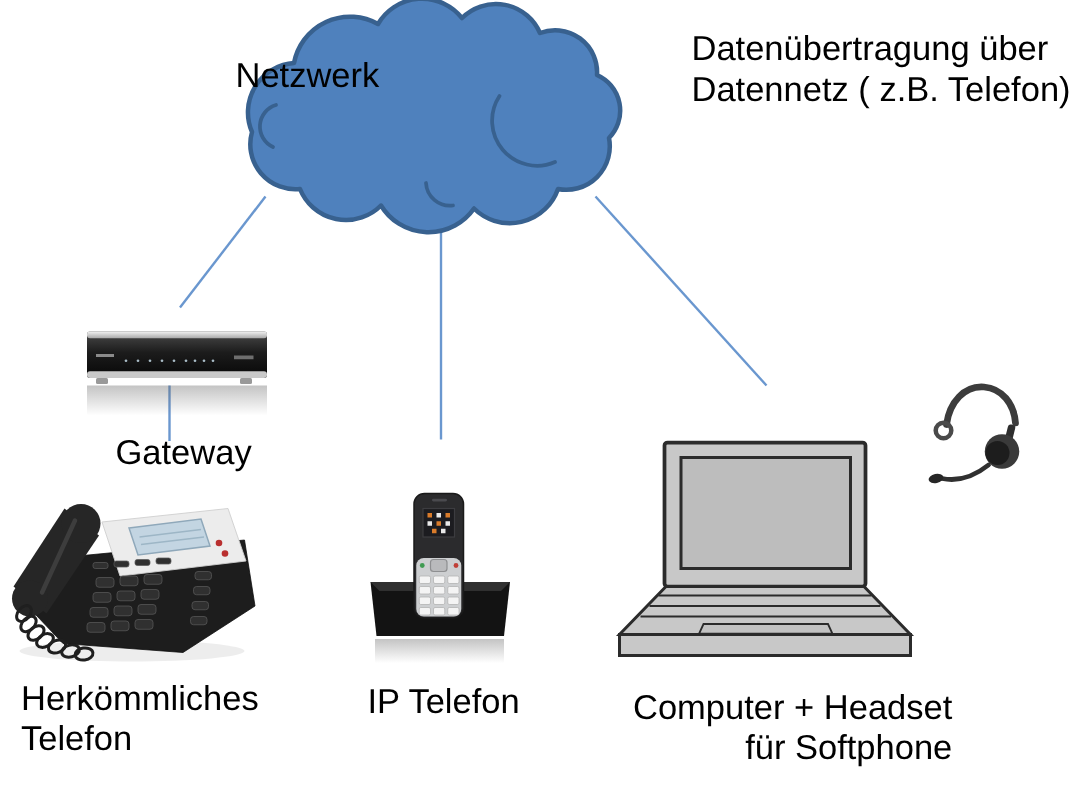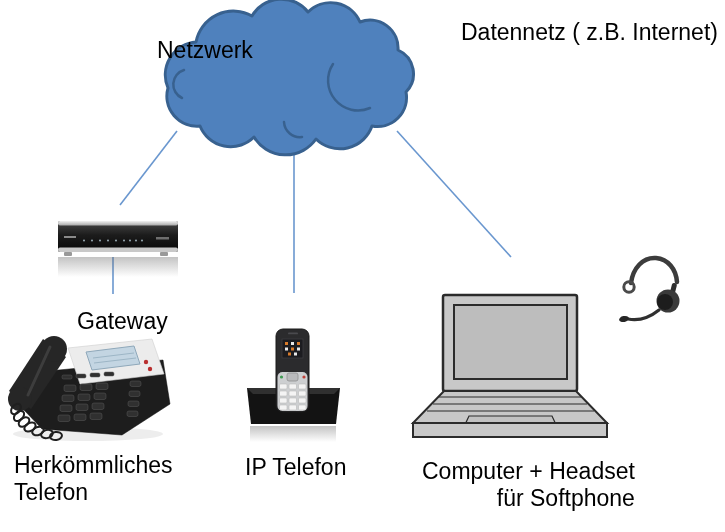--- a/index.html
+++ b/index.html
@@ -187,24 +187,25 @@
       <circle cx="668" cy="301" r="11.5" fill="#3a3a3a"></circle>
       <circle cx="665" cy="302" r="8" fill="#1d1d1d"></circle>
       <path d="M659,310 C649,318 638,321 628,319" fill="none" stroke="#303030" stroke-width="3.2" stroke-linecap="round"></path>
       <ellipse cx="624" cy="319" rx="5" ry="3" fill="#262626" transform="rotate(-12 624 319)"></ellipse>
     </g>
   </svg>
 
   <div class="lbl center" style="left:157px;top:37px;width:250px;">Netzwerk</div>
 
   <div class="lbl" style="left:461px;top:19px;">
-    <span class="ln">Datennetz ( z.B. Internet)</span>
+    <span class="ln">Datenübertragung über</span>
+    <span class="ln">Datennetz ( z.B. Telefon)</span>
   </div>
 
-  <div class="lbl" style="left:77px;top:308px;">Gateway</div>
+  <div class="lbl" style="left:77px;top:288px;">Gateway</div>
 
   <div class="lbl" style="left:245px;top:454px;">IP Telefon</div>
 
   <div class="lbl" style="left:14px;top:452px;">
     <span class="ln">Herkömmliches</span>
     <span class="ln">Telefon</span>
   </div>
 
   <div class="lbl" style="left:422px;top:458px;text-align:right;">
     <span class="ln">Computer + Headset</span>

